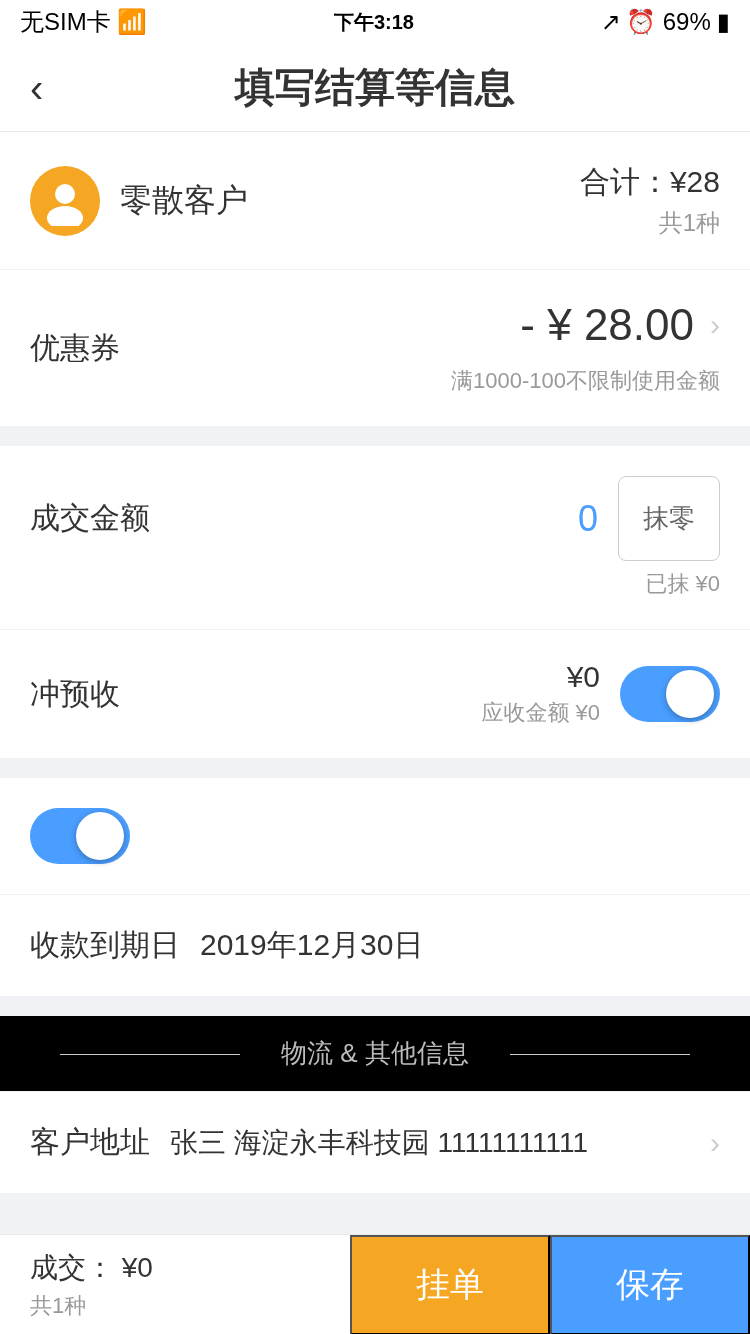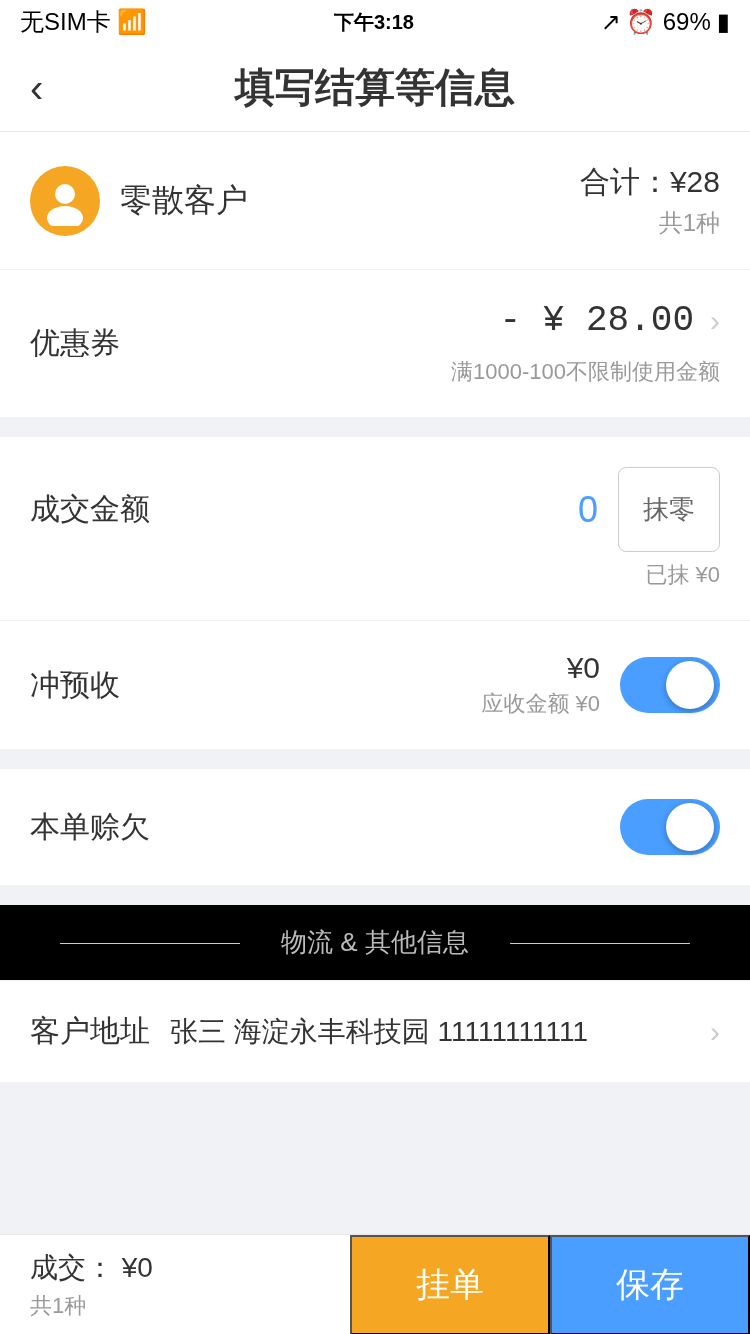--- a/index.html
+++ b/index.html
@@ -130,24 +130,23 @@
       gap: 16px;
       flex-direction: column;
       align-items: flex-end;
     }
     .row-right-inline {
       display: flex;
       align-items: center;
       gap: 16px;
     }
     .discount-amount {
-      font-size: 36px;
+      font-size: 44px;
       color: #333;
       font-weight: 500;
-      font-family: Liberation Mono, monospace;
     }
     .discount-note {
       font-size: 22px;
       color: #999;
     }
     .chevron-right {
       color: #ccc;
       font-size: 30px;
     }
 
@@ -448,29 +447,34 @@
             <div class="toggle-thumb"></div>
           </div>
         </div>
       </div>
     </div>
   </div>
 
   <div class="section-gap"></div>
 
   <div class="debt-section">
-    <span class="debt-label">本单赊欠</span>
 
     <div class="toggle">
       <div class="toggle-track">
         <div class="toggle-thumb"></div>
       </div>
     </div>
   </div>
 
+  <div class="due-date-section">
+    <div class="due-date-row">
+      <span class="due-date-label">收款到期日</span>
+      <span class="due-date-value">2019年12月30日</span>
+    </div>
+  </div>
 
   <div class="section-gap"></div>
 
   <div class="logistics-header">
     <span class="logistics-title">物流 &amp; 其他信息</span>
   </div>
 
   <div class="divider-light"></div>
 
   <div class="address-section">

